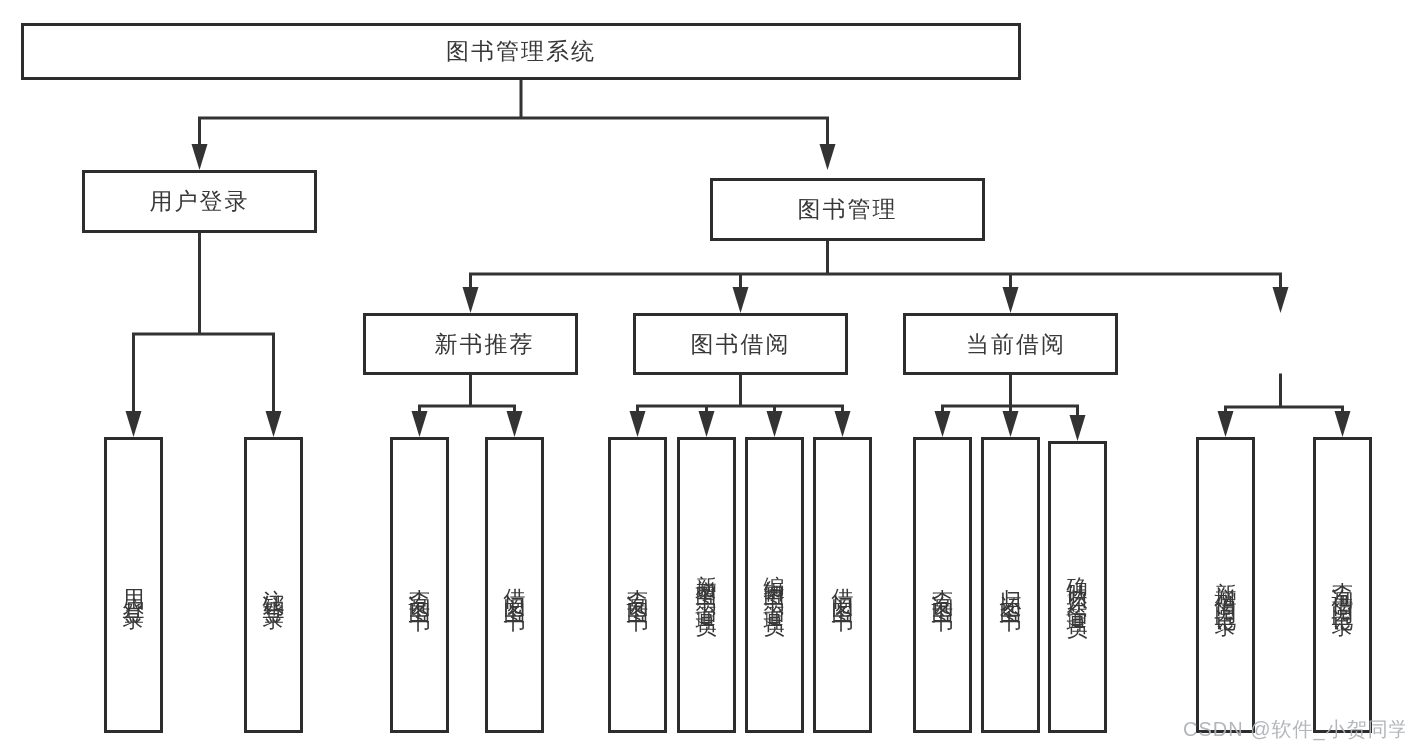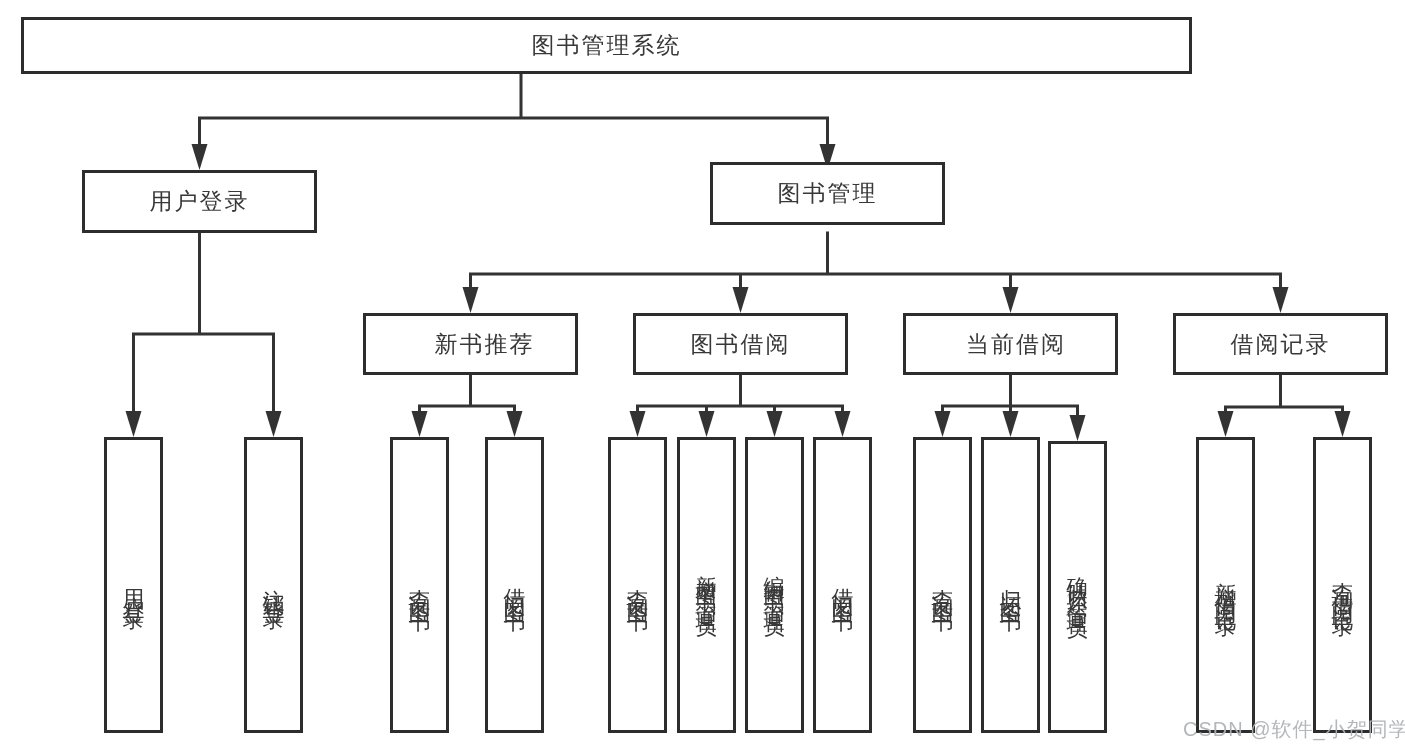--- a/index.html
+++ b/index.html
@@ -24,23 +24,23 @@
     border: 3px solid #2d2d2d;
     color: #383838;
     display: flex;
     align-items: center;
     justify-content: center;
     text-align: center;
     font-size: 23px;
     letter-spacing: 2px;
     white-space: nowrap;
   }
-  .node.root  { left: 21px;  top: 17px;  width: 1171px; height: 57px; }
+  .node.root  { left: 21px;  top: 23px;  width: 1000px; height: 57px; }
   .node.lv2a  { left: 82px;  top: 170px; width: 235px;  height: 63px; }
-  .node.lv2b  { left: 710px; top: 162px; width: 235px;  height: 63px; }
+  .node.lv2b  { left: 710px; top: 178px; width: 275px;  height: 63px; }
   .node.lv3   { top: 313px; width: 215px; height: 62px; }
   .node.lv3a  { left: 363px; padding-left: 28px;  }
   .node.lv3b  { left: 633px; font-family: Liberation Serif, serif;  }
   .node.lv3c  { left: 903px; padding-left: 11px;  }
   .node.lv3d  { left: 1173px; }
   .leaf {
     position: absolute;
     box-sizing: border-box;
     background: #ffffff;
     border: 3px solid #2d2d2d;
@@ -127,23 +127,20 @@
 
   <div class="node lv3 lv3a">
     <span>新书推荐</span>
   </div>
   <div class="node lv3 lv3b">
     <span>图书借阅</span>
   </div>
   <div class="node lv3 lv3c">
     <span>当前借阅</span>
   </div>
-  <div class="node lv3 lv3d">
-    <span>借阅记录</span>
-  </div>
 
   <div class="leaf" style="left:104px">
     <span>用户登录</span>
   </div>
   <div class="leaf" style="left:244px">
     <span>注销登录</span>
   </div>
 
   <div class="leaf" style="left:390px">
     <span>查询图书</span>

